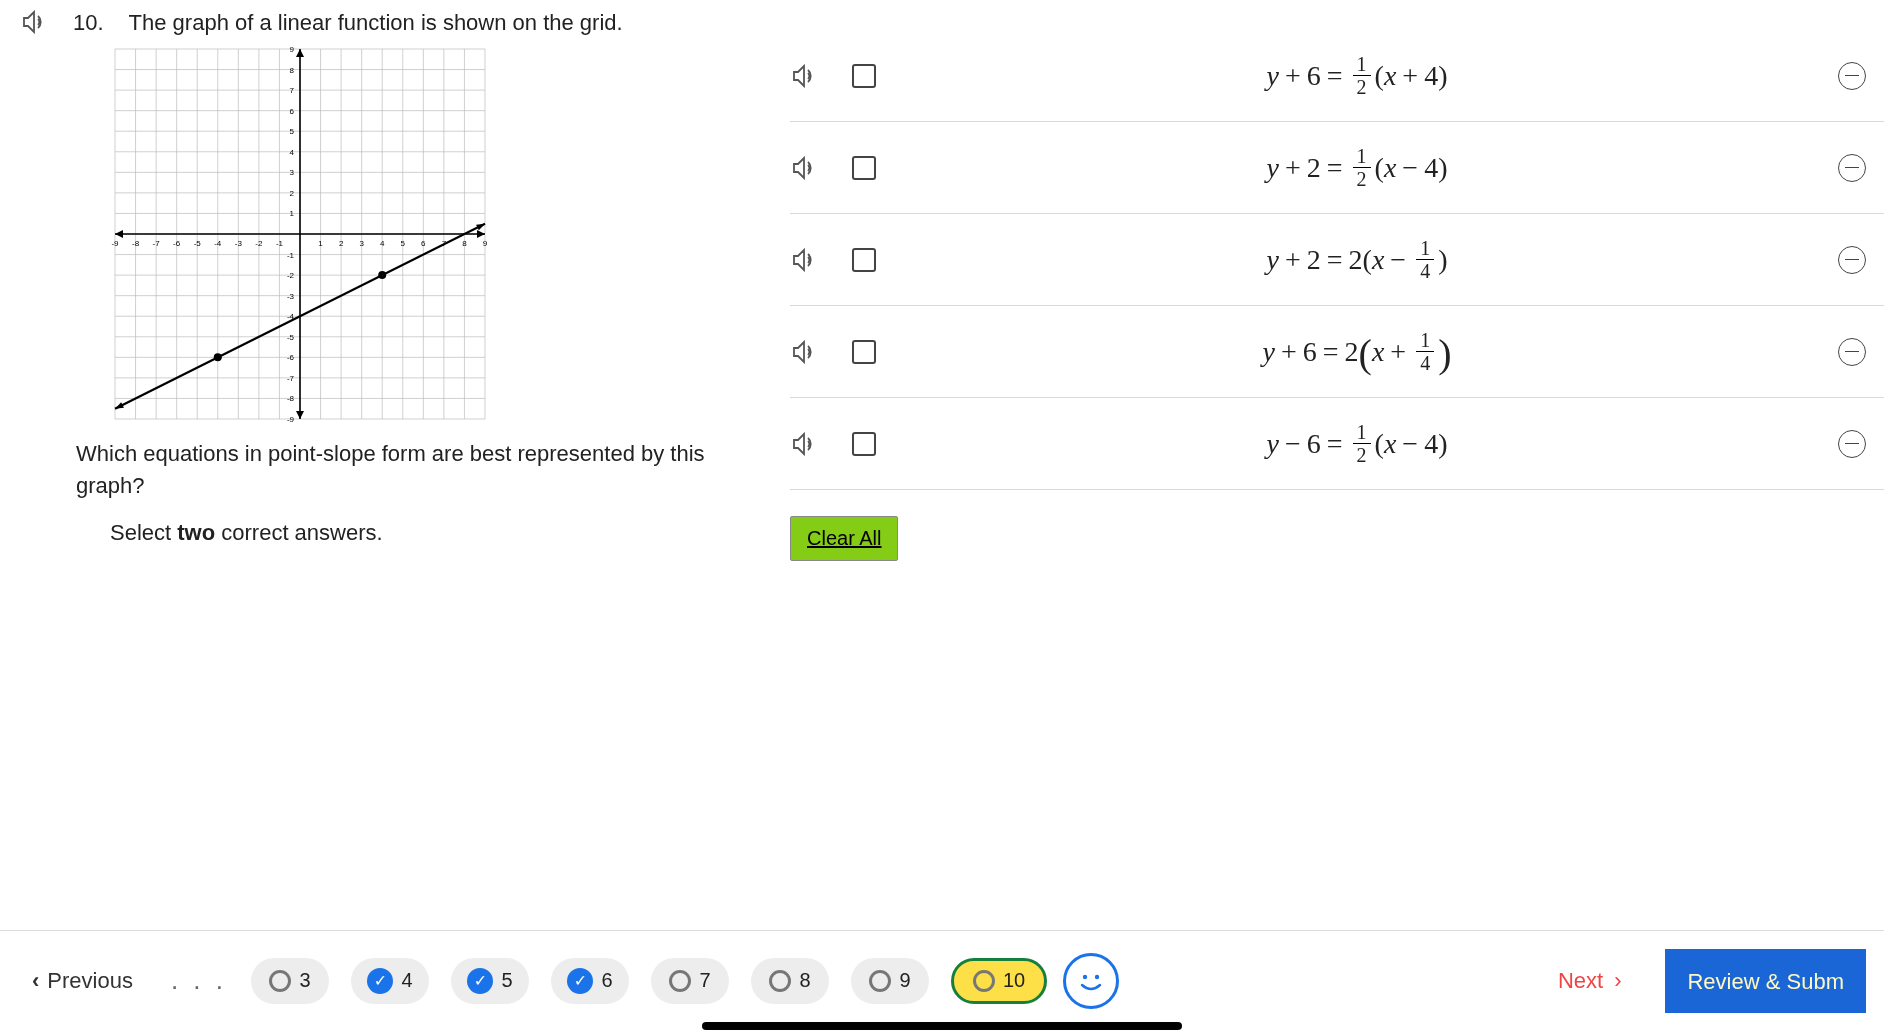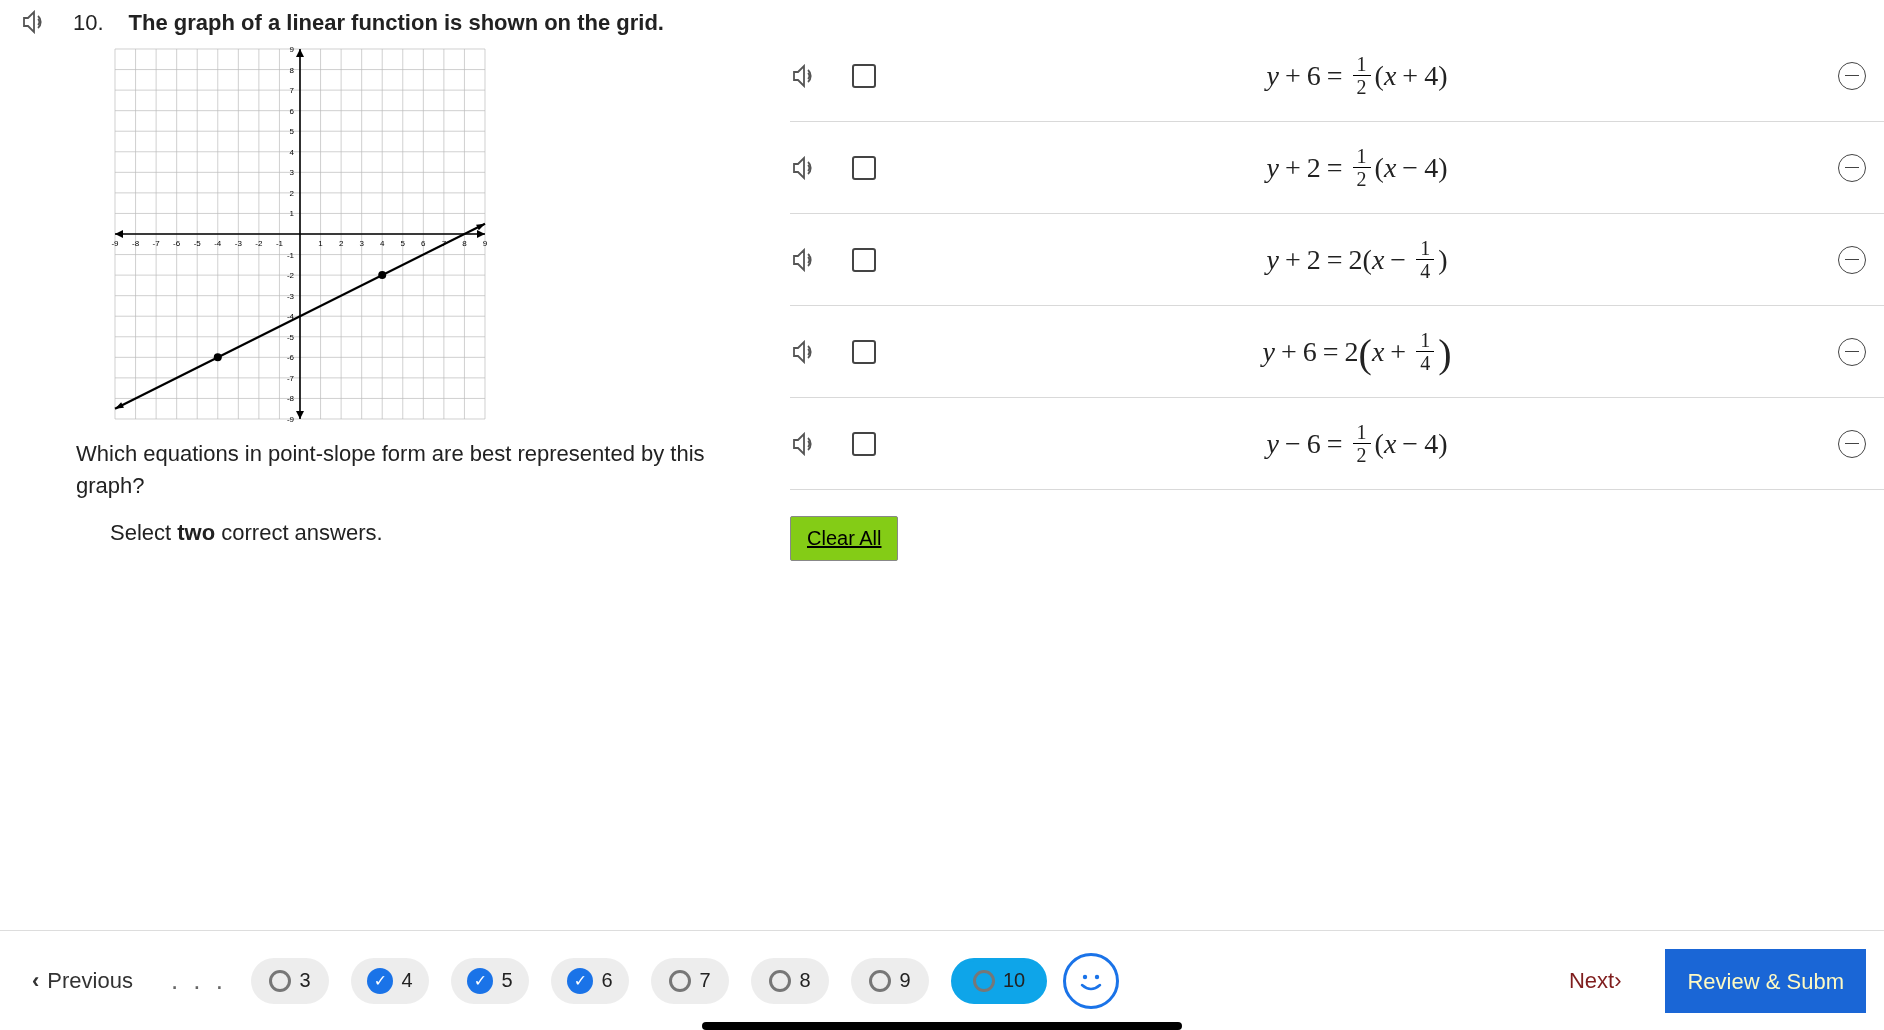--- a/index.html
+++ b/index.html
@@ -22,21 +22,21 @@
     width: 770px;
     padding-right: 20px;
   }
   .q-header {
     display: flex;
     align-items: flex-start;
     gap: 25px;
     margin-bottom: 8px;
   }
   .q-num { font-size: 22px; }
-  .q-stem { font-size: 22px; font-weight: bold; }
+  .q-stem { font-size: 22px; }
   .graph-wrap { margin-left: 90px; margin-top: 4px; }
   .graph-svg { display:block; }
   .q-sub {
     margin: 14px 0 0 56px;
     font-size: 22px;
     line-height: 1.45;
     max-width: 660px;
   }
   .q-select {
     margin: 18px 0 0 90px;
@@ -142,22 +142,22 @@
     background: #ededed;
     display: flex;
     align-items: center;
     justify-content: center;
     gap: 8px;
     font-size: 20px;
     cursor: pointer;
     padding: 0 16px;
   }
   .nav-pill.current {
-    background: #0ea5e9;
-    border: 3px solid #0ea5e9;
+    background: #fde047;
+    border: 3px solid #15803d;
     min-width: 96px;
   }
   .nav-circle {
     width: 22px; height: 22px; border-radius: 50%;
     border: 3px solid #777;
     flex-shrink: 0;
   }
   .nav-check {
     width: 26px; height: 26px; border-radius: 50%;
     background: #1a73e8;
@@ -168,22 +168,22 @@
   .smiley {
     width: 56px; height: 56px; border-radius: 50%;
     border: 3px solid #1a73e8;
     display:flex;align-items:center;justify-content:center;
     cursor:pointer;
     margin-left: 6px;
   }
   .smiley svg { display:block; }
   .footer-spacer { flex: 1; }
   .next-btn {
-    display:flex;align-items:center;gap:0;
-    font-size:22px;color:#7f1d1d;
+    display:flex;align-items:center;gap:11px;
+    font-size:22px;color:#ef4444;
     padding:8px 14px;cursor:pointer;
   }
   .review-btn {
     background:#1a66d6;color:#fef9c3;
     font-size:22px;padding:20px 22px;
     border:none;cursor:pointer;
     height: 64px;
     margin-left: 20px;
   }
   .bottom-bar {

